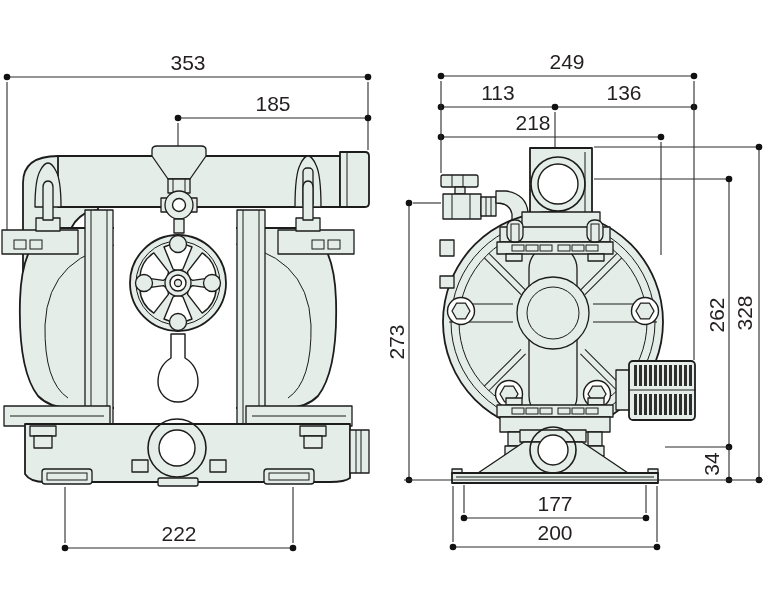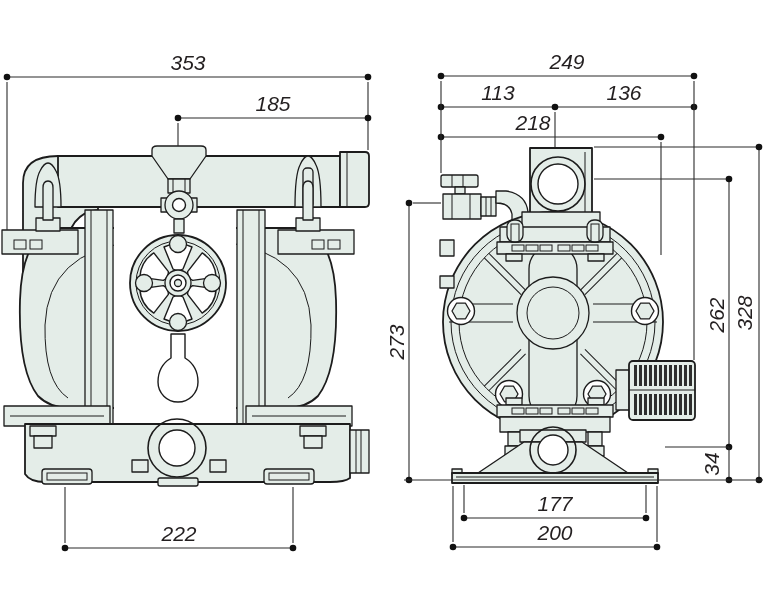--- a/index.html
+++ b/index.html
@@ -1,17 +1,17 @@
 <!DOCTYPE html>
 <html><head>
 <meta charset="utf-8">
 <style>
   html,body{margin:0;padding:0;background:#ffffff;}
   .stage{position:relative;width:768px;height:605px;background:#ffffff;overflow:hidden;
-         font-family:"Liberation Sans",sans-serif;font-style:italic;}
+         font-family:"Liberation Sans",sans-serif;}
   
   .st0{fill:#e4ede8;stroke:#1c1c1c;stroke-width:1.8;stroke-linejoin:round;}
   .st1{fill:#e4ede8;stroke:#1c1c1c;stroke-width:1.3;stroke-linejoin:round;}
   .stw{fill:#ffffff;stroke:#1c1c1c;stroke-width:1.4;stroke-linejoin:round;}
   .ln{fill:none;stroke:#1c1c1c;stroke-width:1;}
   .lnb{fill:none;stroke:#1c1c1c;stroke-width:1.6;}
   .rib{fill:#2e2e2e;stroke:none;}
   .dim{fill:none;stroke:#2b2b2b;stroke-width:1.1;}
   .dot{fill:#111111;stroke:none;}
   text.dm{font-family:"Liberation Sans",sans-serif;font-size:21px;fill:#231f20;}

